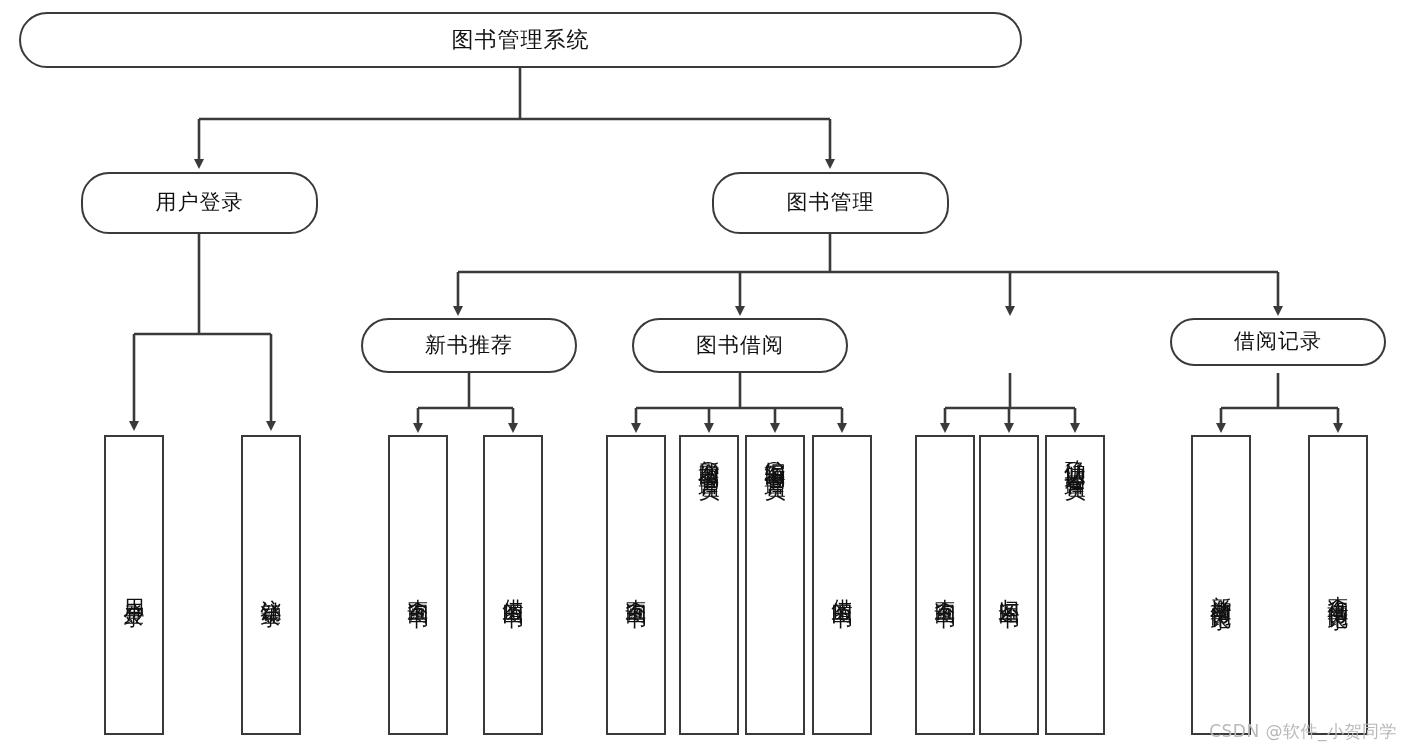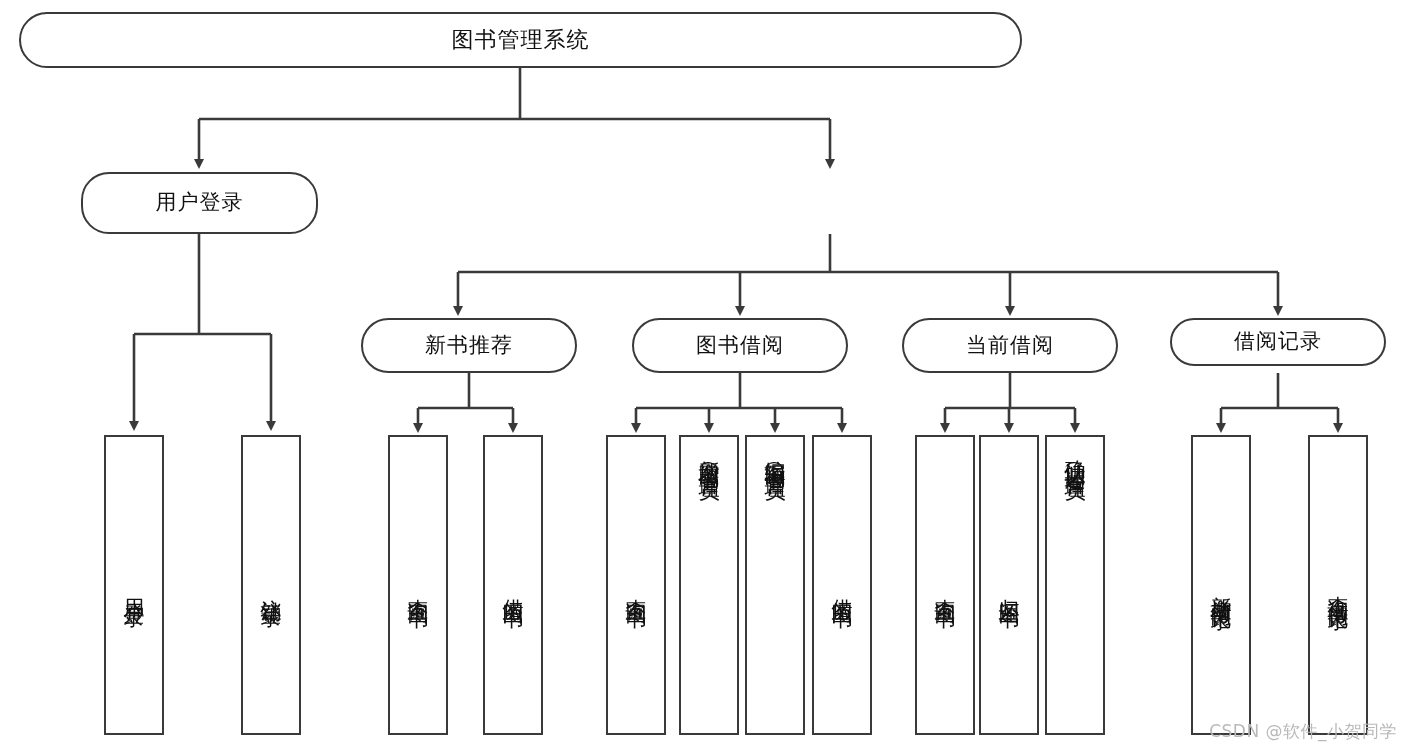--- a/index.html
+++ b/index.html
@@ -124,24 +124,24 @@
       <path d="M1278,373 L1278,408"></path>
       <path d="M1221,408 L1338,408"></path>
       <path d="M1221,408 L1221,424" marker-end="url(#arrow)"></path>
       <path d="M1338,408 L1338,424" marker-end="url(#arrow)"></path>
     </g>
   </svg>
 
   <div class="node horiz root" style="left:19px; top:12px; width:1003px; height:56px;">图书管理系统</div>
 
   <div class="node horiz" style="left:81px; top:172px; width:237px; height:62px;">用户登录</div>
+  <div class="node horiz" style="left:712px; top:172px; width:237px; height:62px;">图书管理</div>
 
   <div class="node horiz" style="left:632px; top:318px; width:216px; height:55px;">图书借阅</div>
   <div class="node horiz" style="left:361px; top:318px; width:216px; height:55px;">新书推荐</div>
-  <div class="node horiz" style="left:902px; top:318px; width:216px; height:55px;">当前借阅</div>
   <div class="node horiz" style="left:1170px; top:318px; width:216px; height:48px;">借阅记录</div>
 
   <div class="node vert centered" style="left:104px; top:435px; width:60px; height:300px;">用户登录</div>
   <div class="node vert centered" style="left:241px; top:435px; width:60px; height:300px;">注销登录</div>
 
   <div class="node vert centered" style="left:388px; top:435px; width:60px; height:300px;">查询图书</div>
   <div class="node vert centered" style="left:483px; top:435px; width:60px; height:300px;">借阅图书</div>
 
   <div class="node vert centered" style="left:606px; top:435px; width:60px; height:300px;">查询图书</div>
   <div class="node vert" style="left:679px; top:435px; width:60px; height:300px;">新增图书（管理员）</div>

